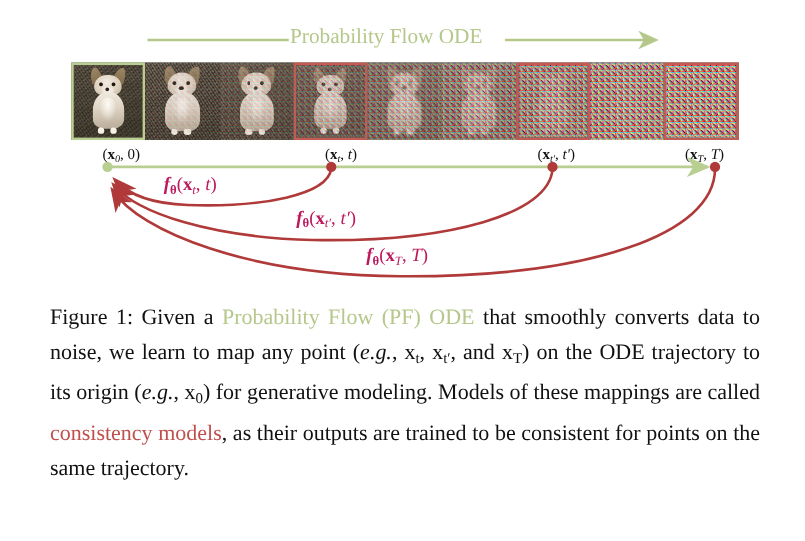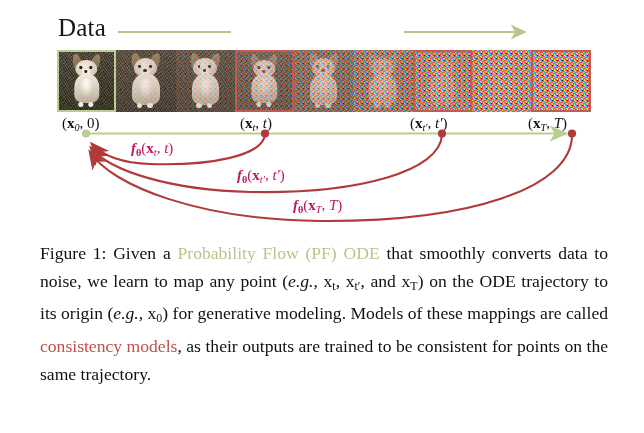--- a/index.html
+++ b/index.html
@@ -193,24 +193,25 @@
     position: absolute;
     inset: 0;
     background: #8d8b92;
     opacity: 0;
   }
 
   
   .tick-label {
     position: absolute;
     top: 113px;
-    font-size: 15px;
+    font-size: 12px;
     line-height: 20px;
     white-space: nowrap;
     color: #111111;
+    margin-left: 20px;
   }
   .tick-x0 { left: 62px; }
   .tick-xt { left: 240px; }
   .tick-xtp { left: 410px; }
   .tick-xT { left: 528px; }
 
   
   .flow-svg {
     position: absolute;
     left: 0;
@@ -262,21 +263,21 @@
   <div class="axis-row">
     <svg class="axis-svg" viewBox="0 0 644 34">
       <defs>
         <marker id="greenhead" markerWidth="9" markerHeight="9" refX="7" refY="4.5" orient="auto">
           <path d="M0,0.6 L8.6,4.5 L0,8.4 L2.3,4.5 Z" fill="#b5c78a"></path>
         </marker>
       </defs>
       <line x1="118" y1="20" x2="231" y2="20" stroke="#b5c78a" stroke-width="1.9"></line>
       <line x1="404" y1="20" x2="524" y2="20" stroke="#b5c78a" stroke-width="1.9" marker-end="url(#greenhead)"></line>
     </svg>
-    <div class="axis-end-label axis-label-data">Data</div>
+    <div class="axis-mid-label">Probability Flow ODE</div>
   </div>
 
   <div class="strip">
 
     <div class="frame bord-green">
       <div class="layers">
         <div class="bg-fur"></div>
         <div class="dog" style="filter: blur(0px) saturate(1);">
           <div class="ear left"></div>
           <div class="ear right"></div>

